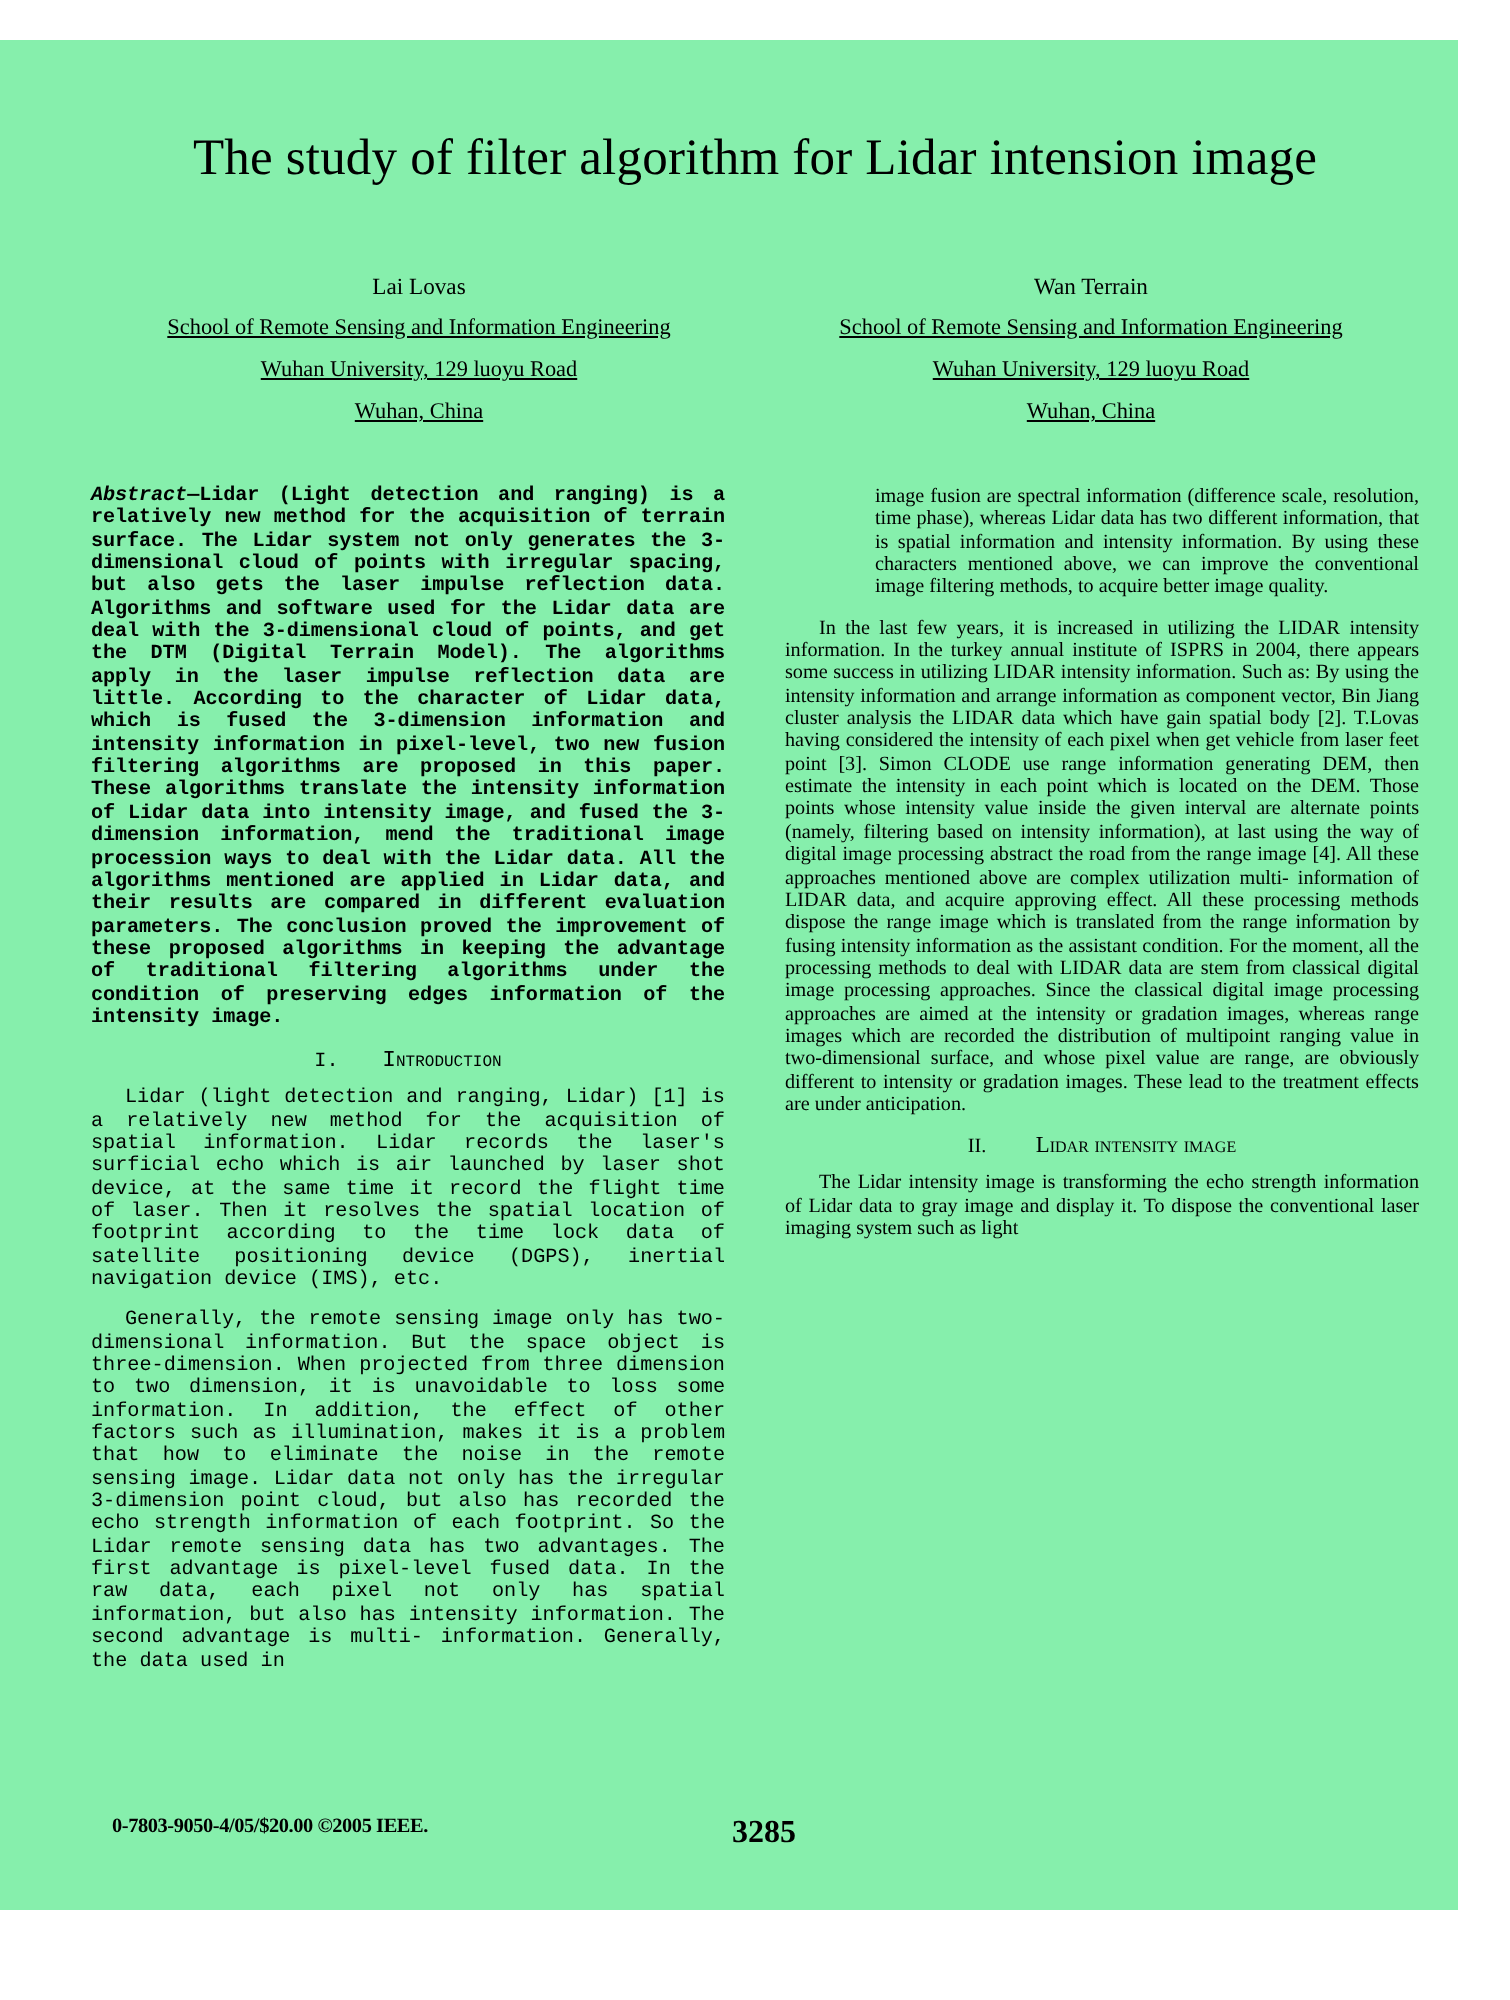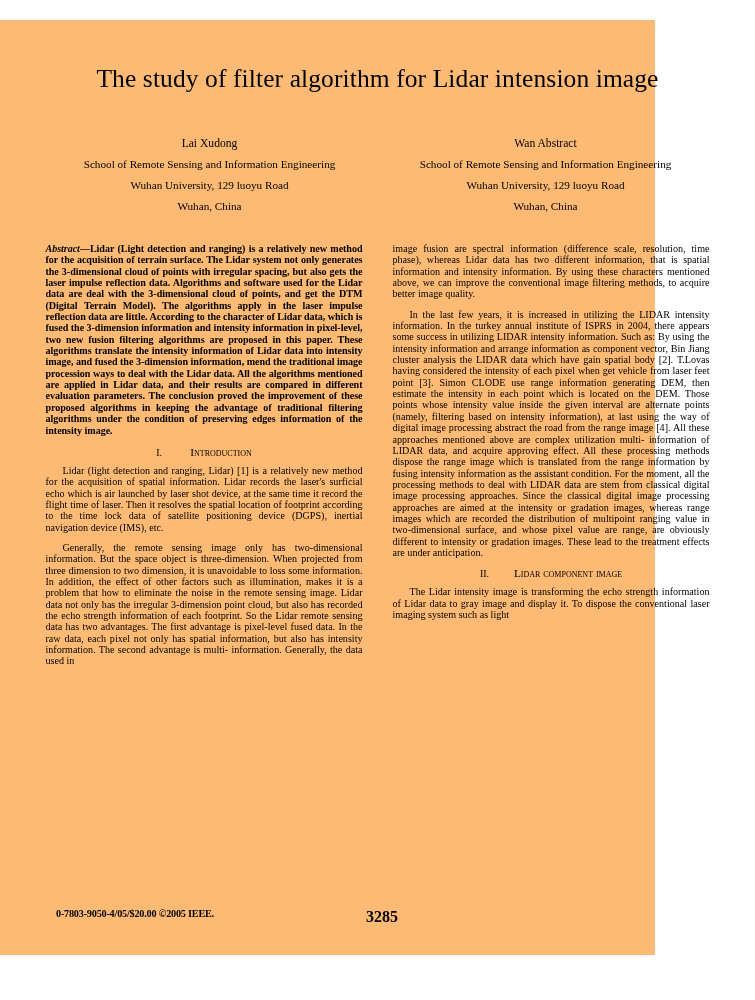--- a/index.html
+++ b/index.html
@@ -13,23 +13,23 @@
     height: 1000px;
     font-family: "Liberation Serif", "DejaVu Serif", serif;
     color: #000000;
     overflow: hidden;
   }
 
   #page {
     position: absolute;
     left: 0;
     top: 20px;
-    width: 655px;
+    width: 729px;
     height: 935px;
-    background: #fdba74;
+    background: #86efac;
   }
 
   .paper-body {
     position: absolute;
     left: 0;
     top: 0;
     width: 755px;
     height: 935px;
     padding: 0;
   }
@@ -51,42 +51,42 @@
     width: 672px;
     margin: 38px auto 0 auto;
   }
   .author-block {
     width: 50%;
     text-align: center;
     font-size: 11.2px;
     line-height: 21px;
   }
   .author-name { font-size: 11.6px; }
-  .author-line { font-size: 11.2px; }
+  .author-line { font-size: 11.2px; text-decoration: underline; }
 
   
   .columns {
     display: flex;
     width: 664px;
     margin: 26px auto 0 auto;
     align-items: flex-start;
   }
   .col {
     width: 317px;
     font-size: 10.1px;
     line-height: 11.35px;
     text-align: justify;
   }
-  .col.left { margin-right: 30px; }
+  .col.left { margin-right: 30px; font-family: Liberation Mono, monospace; }
 
   p {
     margin: 0 0 9px 0;
     text-indent: 17px;
   }
-  p.noindent { text-indent: 0; }
+  p.noindent { text-indent: 0; margin-left: 45px; }
 
   .abstract {
     font-weight: bold;
     text-indent: 0;
     margin-bottom: 10px;
     letter-spacing: -0.05px;
   }
   .abstract .ab-label {
     font-weight: bold;
     font-style: italic;
@@ -142,27 +142,27 @@
 </head>
 <body>
 
 <div id="page">
   <div class="paper-body">
 
     <h1 class="title">The study of filter algorithm for Lidar intension image</h1>
 
     <div class="authors">
       <div class="author-block">
-        <div class="author-name">Lai Xudong</div>
+        <div class="author-name">Lai Lovas</div>
         <div class="author-line">School of Remote Sensing and Information Engineering</div>
         <div class="author-line">Wuhan University, 129 luoyu Road</div>
         <div class="author-line">Wuhan, China</div>
       </div>
       <div class="author-block">
-        <div class="author-name">Wan Abstract</div>
+        <div class="author-name">Wan Terrain</div>
         <div class="author-line">School of Remote Sensing and Information Engineering</div>
         <div class="author-line">Wuhan University, 129 luoyu Road</div>
         <div class="author-line">Wuhan, China</div>
       </div>
     </div>
 
     <div class="columns">
 
       <div class="col left">
         <p class="abstract"><span class="ab-label">Abstract</span><span>—</span><span>Lidar (Light detection and ranging) is a relatively new method for the acquisition of terrain surface. The Lidar system not only generates the 3-dimensional cloud of points with irregular spacing, but also gets the laser impulse reflection data. Algorithms and software used for the Lidar data are deal with the 3-dimensional cloud of points, and get the DTM (Digital Terrain Model). The algorithms apply in the laser impulse reflection data are little. According to the character of Lidar data, which is fused the 3-dimension information and intensity information in pixel-level, two new fusion filtering algorithms are proposed in this paper. These algorithms translate the intensity information of Lidar data into intensity image, and fused the 3-dimension information, mend the traditional image procession ways to deal with the Lidar data. All the algorithms mentioned are applied in Lidar data, and their results are compared in different evaluation parameters. The conclusion proved the improvement of these proposed algorithms in keeping the advantage of traditional filtering algorithms under the condition of preserving edges information of the intensity image.</span></p>
@@ -171,21 +171,21 @@
         <p class="section-head"><span class="num">I.</span><span class="sc">Introduction</span></p>
 
         <p>Lidar (light detection and ranging, Lidar) [1] is a relatively new method for the acquisition of spatial information. Lidar records the laser's surficial echo which is air launched by laser shot device, at the same time it record the flight time of laser. Then it resolves the spatial location of footprint according to the time lock data of satellite positioning device (DGPS), inertial navigation device (IMS), etc.</p>
         <p>Generally, the remote sensing image only has two-dimensional information. But the space object is three-dimension. When projected from three dimension to two dimension, it is unavoidable to loss some information. In addition, the effect of other factors such as illumination, makes it is a problem that how to eliminate the noise in the remote sensing image. Lidar data not only has the irregular 3-dimension point cloud, but also has recorded the echo strength information of each footprint. So the Lidar remote sensing data has two advantages. The first advantage is pixel-level fused data. In the raw data, each pixel not only has spatial information, but also has intensity information. The second advantage is multi- information. Generally, the data used in</p>
       </div>
 
       <div class="col right">
         <p class="noindent">image fusion are spectral information (difference scale, resolution, time phase), whereas Lidar data has two different information, that is spatial information and intensity information. By using these characters mentioned above, we can improve the conventional image filtering methods, to acquire better image quality.</p>
         <p>In the last few years, it is increased in utilizing the LIDAR intensity information. In the turkey annual institute of ISPRS in 2004, there appears some success in utilizing LIDAR intensity information. Such as: By using the intensity information and arrange information as component vector, Bin Jiang cluster analysis the LIDAR data which have gain spatial body [2]. T.Lovas having considered the intensity of each pixel when get vehicle from laser feet point [3]. Simon CLODE use range information generating DEM, then estimate the intensity in each point which is located on the DEM. Those points whose intensity value inside the given interval are alternate points (namely, filtering based on intensity information), at last using the way of digital image processing abstract the road from the range image [4]. All these approaches mentioned above are complex utilization multi- information of LIDAR data, and acquire approving effect. All these processing methods dispose the range image which is translated from the range information by fusing intensity information as the assistant condition. For the moment, all the processing methods to deal with LIDAR data are stem from classical digital image processing approaches. Since the classical digital image processing approaches are aimed at the intensity or gradation images, whereas range images which are recorded the distribution of multipoint ranging value in two-dimensional surface, and whose pixel value are range, are obviously different to intensity or gradation images. These lead to the treatment effects are under anticipation.</p>
 
-        <p class="section-head"><span class="num">II.</span><span class="sc">Lidar component image</span></p>
+        <p class="section-head"><span class="num">II.</span><span class="sc">Lidar intensity image</span></p>
 
         <p>The Lidar intensity image is transforming the echo strength information of Lidar data to gray image and display it. To dispose the conventional laser imaging system such as light</p>
       </div>
 
     </div>
 
     <div class="footer">
       <div class="footer-copyright">0-7803-9050-4/05/$20.00 ©2005 IEEE.</div>
       <div class="footer-page">3285</div>
     </div>

